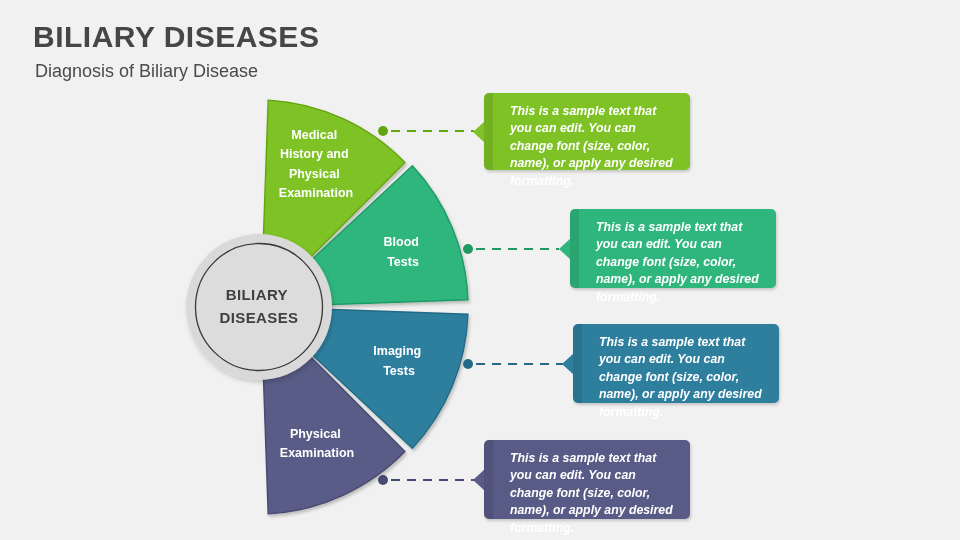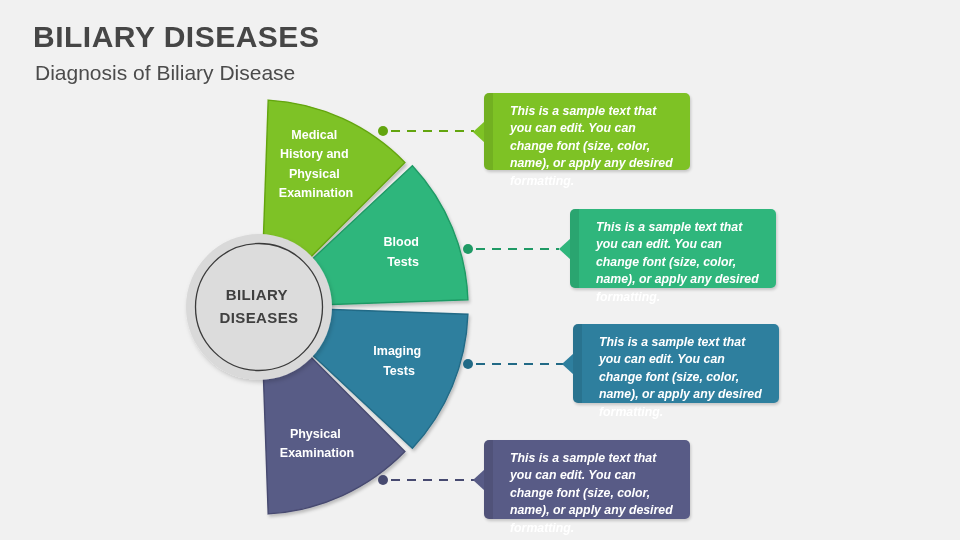--- a/index.html
+++ b/index.html
@@ -28,21 +28,21 @@
     font-size: 30px;
     font-weight: bold;
     letter-spacing: 0.5px;
     color: #464646;
     white-space: nowrap;
   }
   #subtitle {
     position: absolute;
     left: 35px;
     top: 61px;
-    font-size: 21px;
+    font-size: 18px;
     font-weight: normal;
     color: #4b4b4b;
     white-space: nowrap;
   }
   
   #diagram {
     position: absolute;
     left: 0;
     top: 0;
     width: 960px;

